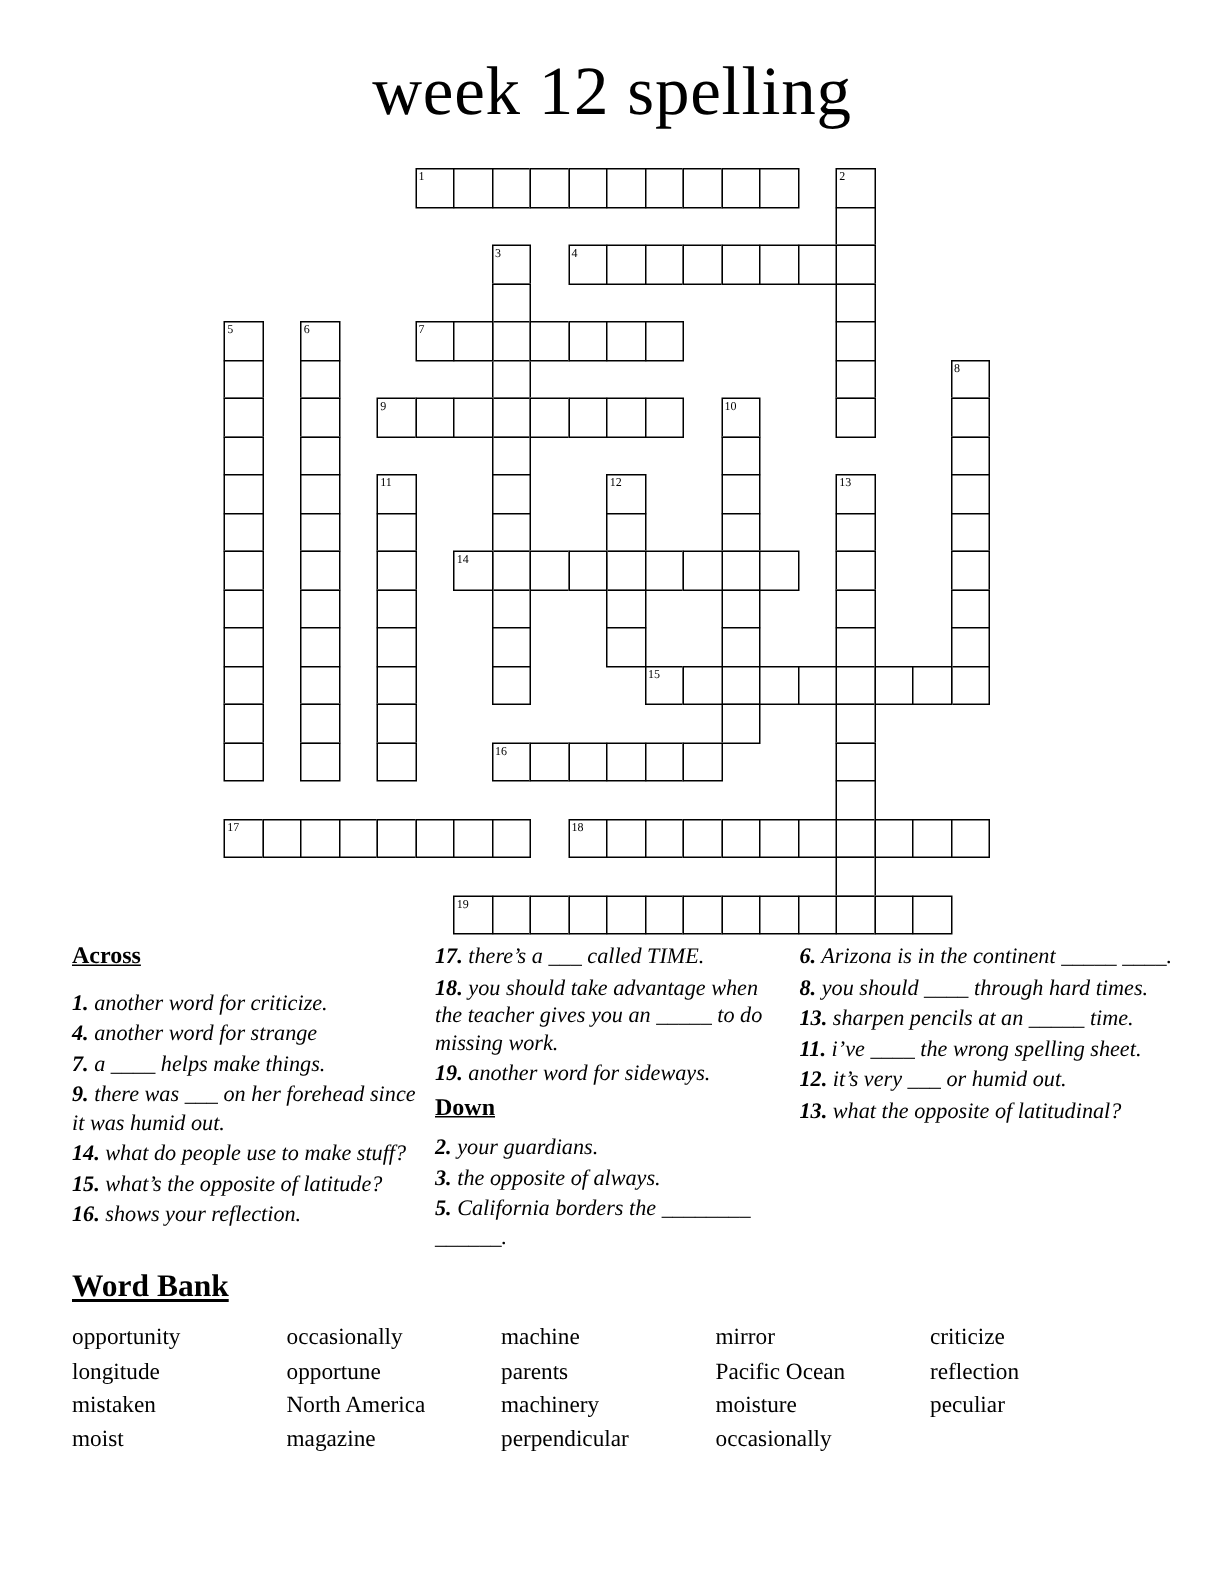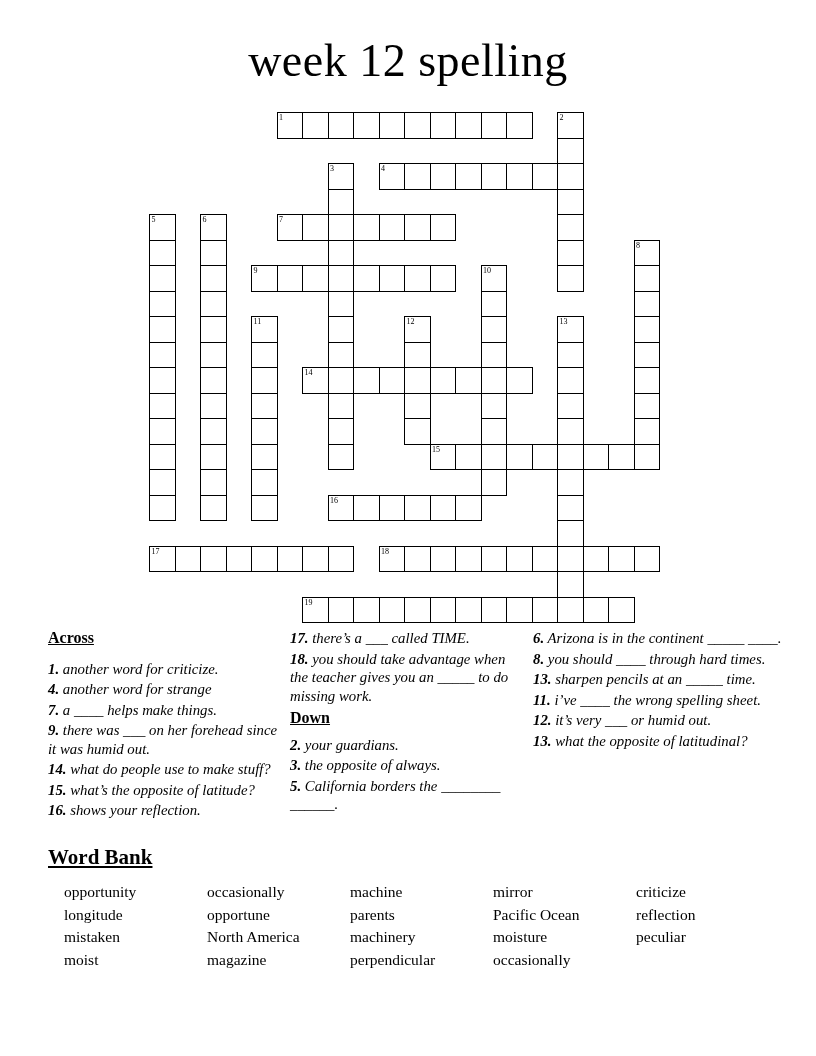--- a/index.html
+++ b/index.html
@@ -71,21 +71,21 @@
     left:48px;
     top:845px;
     width:745px;
   }
   .bank-heading{
     font-size:21px;
     font-weight:bold;
     text-decoration:underline;
     margin:0 0 11px 0;
   }
-  .bank-cols{display:flex;margin-left:16px;}
+  .bank-cols{display:flex;}
   .bank-col{width:143px;flex:0 0 143px;}
   .bank-word{
     font-size:15.5px;
     line-height:22.5px;
     white-space:nowrap;
   }
 </style>
 </head>
 <body>
 
@@ -308,20 +308,21 @@
         <p class="clue"><b>14.</b> what do people use to make stuff?</p>
         <p class="clue"><b>15.</b> what’s the opposite of latitude?</p>
         <p class="clue"><b>16.</b> shows your reflection.</p>
       </div>
   </div>
 
   <div class="clue-col" id="clue-col-2">
     <div id="across-list-2">
         <p class="clue"><b>17.</b> there’s a ___ called TIME.</p>
         <p class="clue"><b>18.</b> you should take advantage when the teacher gives you an _____ to do missing work.</p>
+        <p class="clue"><b>19.</b> another word for sideways.</p>
       </div>
     <h2 class="clue-heading down-heading">Down</h2>
     <div id="down-list-1">
         <p class="clue"><b>2.</b> your guardians.</p>
         <p class="clue"><b>3.</b> the opposite of always.</p>
         <p class="clue"><b>5.</b> California borders the ________ ______.</p>
       </div>
   </div>
 
   <div class="clue-col" id="clue-col-3">

